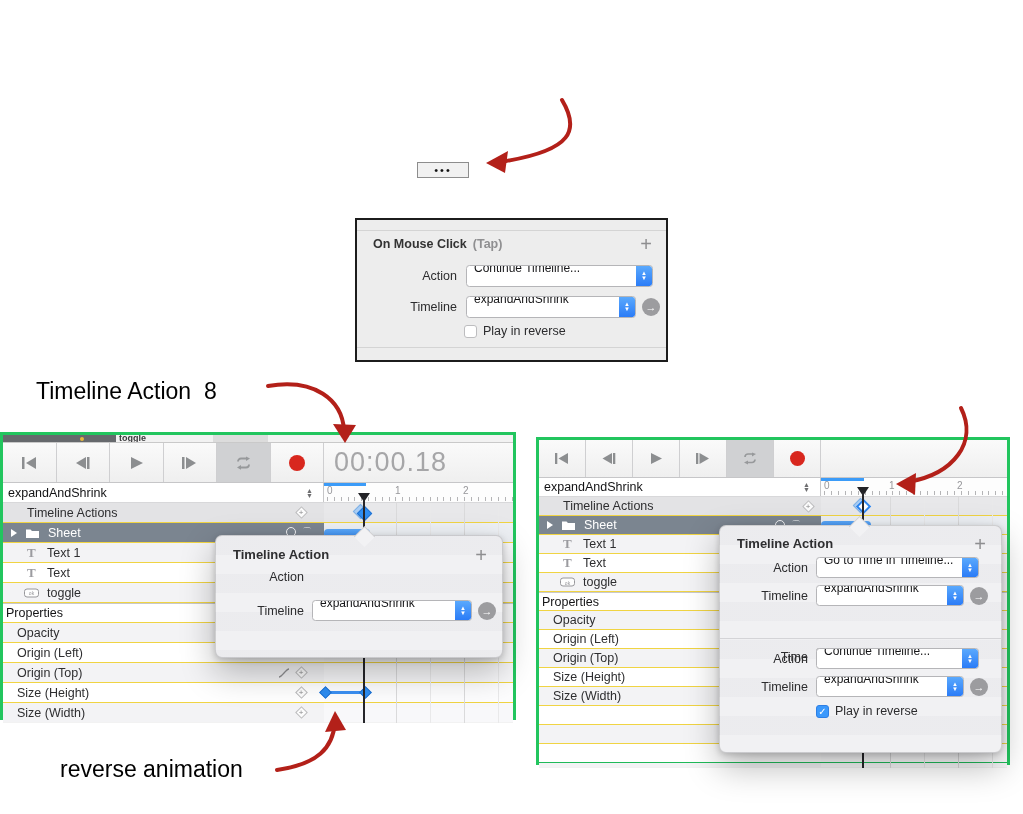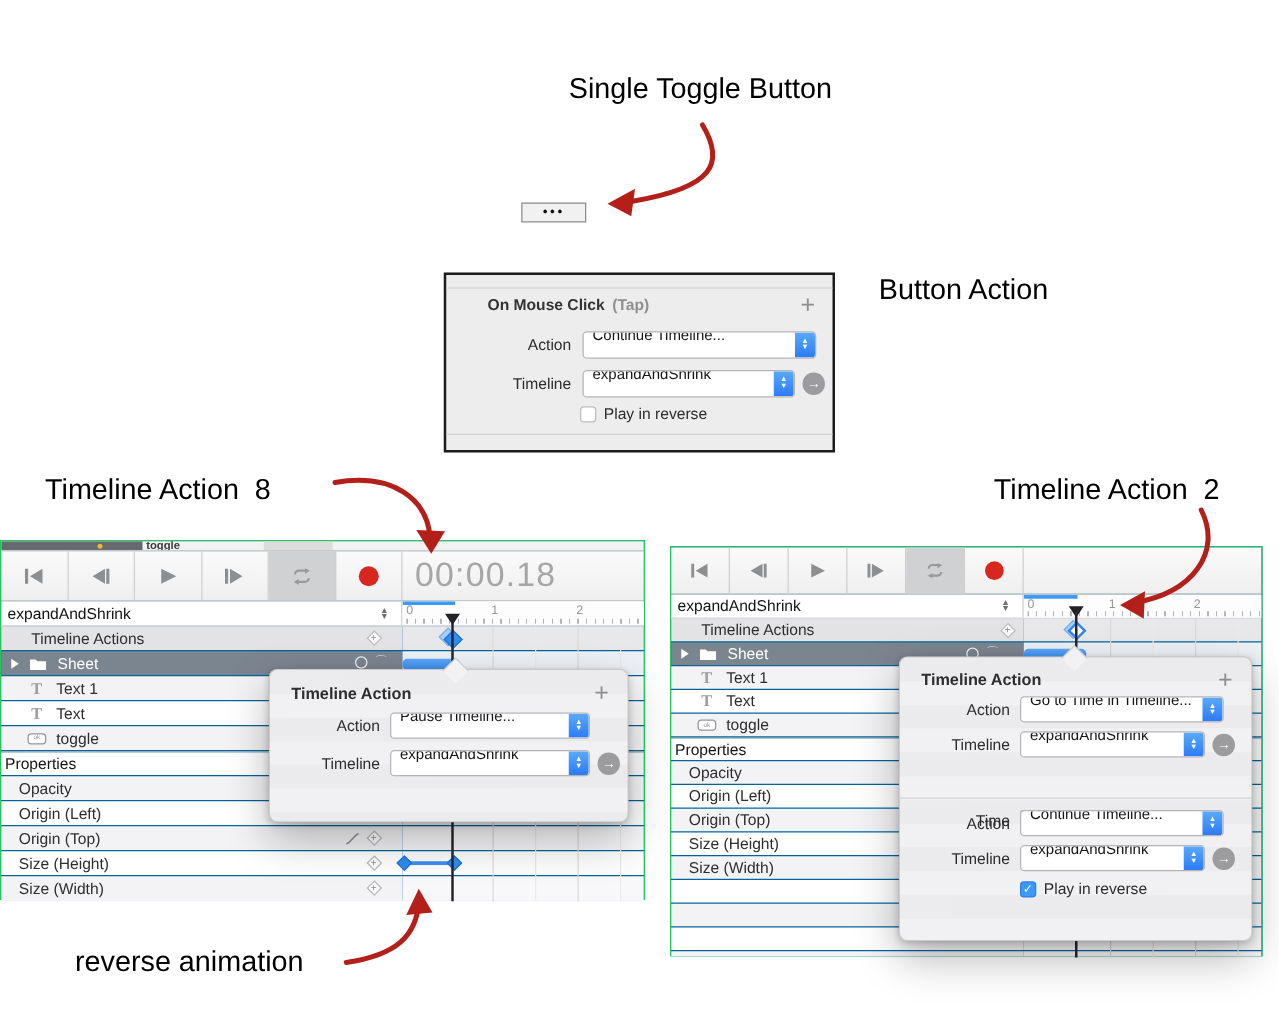--- a/index.html
+++ b/index.html
@@ -9,42 +9,42 @@
   .annot{position:absolute;color:#000;font-size:23px;white-space:pre;}
   
   .toggle-btn{position:absolute;left:417px;top:162px;width:50px;height:14px;background:#f1f1f1;
               border:1px solid #8d8d8d;display:flex;align-items:center;justify-content:center;
               font-size:11px;letter-spacing:2px;color:#111;line-height:0;}
   
   .mc-panel{position:absolute;left:355px;top:218px;width:313px;height:144px;background:#ededed;
             border:2px solid #1c1c1c;box-sizing:border-box;font-size:12.5px;}
   .mc-topline{position:absolute;left:0;top:10px;width:100%;height:1px;background:#d4d4d4;}
   .mc-botline{position:absolute;left:0;bottom:12px;width:100%;height:1px;background:#d4d4d4;}
-  .mc-header{position:absolute;left:33px;top:17px;right:14px;display:flex;}
+  .mc-header{position:absolute;left:16px;top:17px;right:14px;display:flex;}
   .mc-title{font-weight:bold;color:#333;}
   .mc-tap{color:#8f8f91;font-weight:bold;margin-left:6px;}
   .plus{margin-left:auto;color:#8e8e90;font-size:20px;font-weight:300;line-height:14px;}
   .mc-row{position:absolute;display:flex;align-items:center;}
   .flabel{width:88px;text-align:right;color:#2c2c2e;margin-right:9px;}
   
   .sel{background:#fff;border:1px solid #b5b5b8;border-radius:3.5px;height:21px;display:flex;
        align-items:stretch;box-sizing:border-box;overflow:hidden;}
   .sel .txt{flex:1;display:flex;align-items:center;padding:0 4px 16px 7px;font-size:12px;color:#151517;
             white-space:nowrap;overflow:hidden;}
   .sel .step{width:16px;background:linear-gradient(#5aa9fd,#2b7cf7);color:#fff;display:flex;
              flex-direction:column;align-items:center;justify-content:center;font-size:6px;line-height:5px;
              border-radius:0 2.5px 2.5px 0;}
   .goarrow{width:18px;height:18px;border-radius:50%;background:#9c9c9f;color:#fff;font-size:11px;
            font-weight:bold;display:flex;align-items:center;justify-content:center;margin-left:6px;}
   .cb{width:13px;height:13px;border:1px solid #bdbdbf;border-radius:3px;background:#fff;box-sizing:border-box;
       display:flex;align-items:center;justify-content:center;font-size:10px;color:#fff;}
   .cb.checked{background:#3b99fc;border-color:#2e7fe4;}
   .cb-label{margin-left:6px;color:#2c2c2e;font-size:12.5px;}
   
-  .tpanel{position:absolute;background:#0369a1;border:1px solid #22c55e;box-sizing:border-box;}
+  .tpanel{position:absolute;background:#fde047;border:3px solid #22c55e;box-sizing:border-box;}
   #tpanel-left{left:0px;top:432px;width:516px;height:288px;}
   #tpanel-right{left:536px;top:437px;width:474px;height:328px;}
   .clipstrip{position:absolute;left:0;top:0;width:100%;height:8px;background:#f2f2f2;overflow:hidden;
              border-bottom:1px solid #c9c9c9;box-sizing:border-box;}
   .clip-dark{position:absolute;left:0;top:0;width:113px;height:8px;background:#66696d;}
   .clip-dot{position:absolute;left:77px;top:2px;width:4px;height:4px;border-radius:50%;background:#e8b73a;}
   .clip-text{position:absolute;left:116px;top:-2px;font-size:9px;font-weight:bold;color:#3a3a3c;}
   .clip-gray{position:absolute;left:210px;top:0;width:55px;height:8px;background:#dcdcdc;}
   .transport{position:absolute;left:0;width:100%;display:flex;background:linear-gradient(#fafafa,#efefef);
              border-bottom:1px solid #c6c6c8;box-sizing:border-box;}
@@ -137,24 +137,21 @@
              padding:0 5px;font-size:11.5px;color:#151517;box-sizing:border-box;}
   .divider{position:absolute;left:0;width:100%;height:1px;background:#d4d4d7;}
   
   #arrows{position:absolute;left:0;top:0;width:1023px;height:814px;pointer-events:none;z-index:50;}
 </style>
 </head>
 <body>
 
 <div id="canvas">
 
-  <div class="annot" style="left:455px;top:57px;">Single Toggle Button</div>
-  <div class="annot" style="left:703px;top:218px;">Button Action</div>
   <div class="annot" style="left:36px;top:378px;">Timeline Action  8</div>
-  <div class="annot" style="left:795px;top:378px;">Timeline Action  2</div>
   <div class="annot" style="left:60px;top:756px;">reverse animation</div>
 
   <svg id="arrows" viewBox="0 0 1023 814">
     <g stroke="#b32019" stroke-width="4" fill="none" stroke-linecap="round">
       <path d="M 562,100 C 580,130 572,150 506,161"></path>
       <path d="M 268,386 C 315,378 342,400 344,430"></path>
       <path d="M 961,408 C 978,442 954,474 908,482"></path>
       <path d="M 277,770 C 318,764 333,748 335,722"></path>
     </g>
     <g fill="#b32019" stroke="none">
@@ -531,24 +528,20 @@
   </div>
 
   <div class="popup" style="left:215px;top:535px;width:286px;height:121px;">
     <div class="callout" style="left:141px;"></div>
     <div class="pp-header" style="top:11px;">
       <span>Timeline Action</span>
       <span class="plus">+</span>
     </div>
     <div class="pp-row" style="left:18px;top:34px;">
       <span class="pp-label">Action</span>
-      <div class="sel" style="width:160px;">
-        <span class="txt">Pause Timeline...</span>
-        <span class="step">▲<br>▼</span>
-      </div>
     </div>
     <div class="pp-row" style="left:18px;top:64px;">
       <span class="pp-label">Timeline</span>
       <div class="sel" style="width:160px;">
         <span class="txt">expandAndShrink</span>
         <span class="step">▲<br>▼</span>
       </div>
       <div class="goarrow">→</div>
     </div>
   </div>

